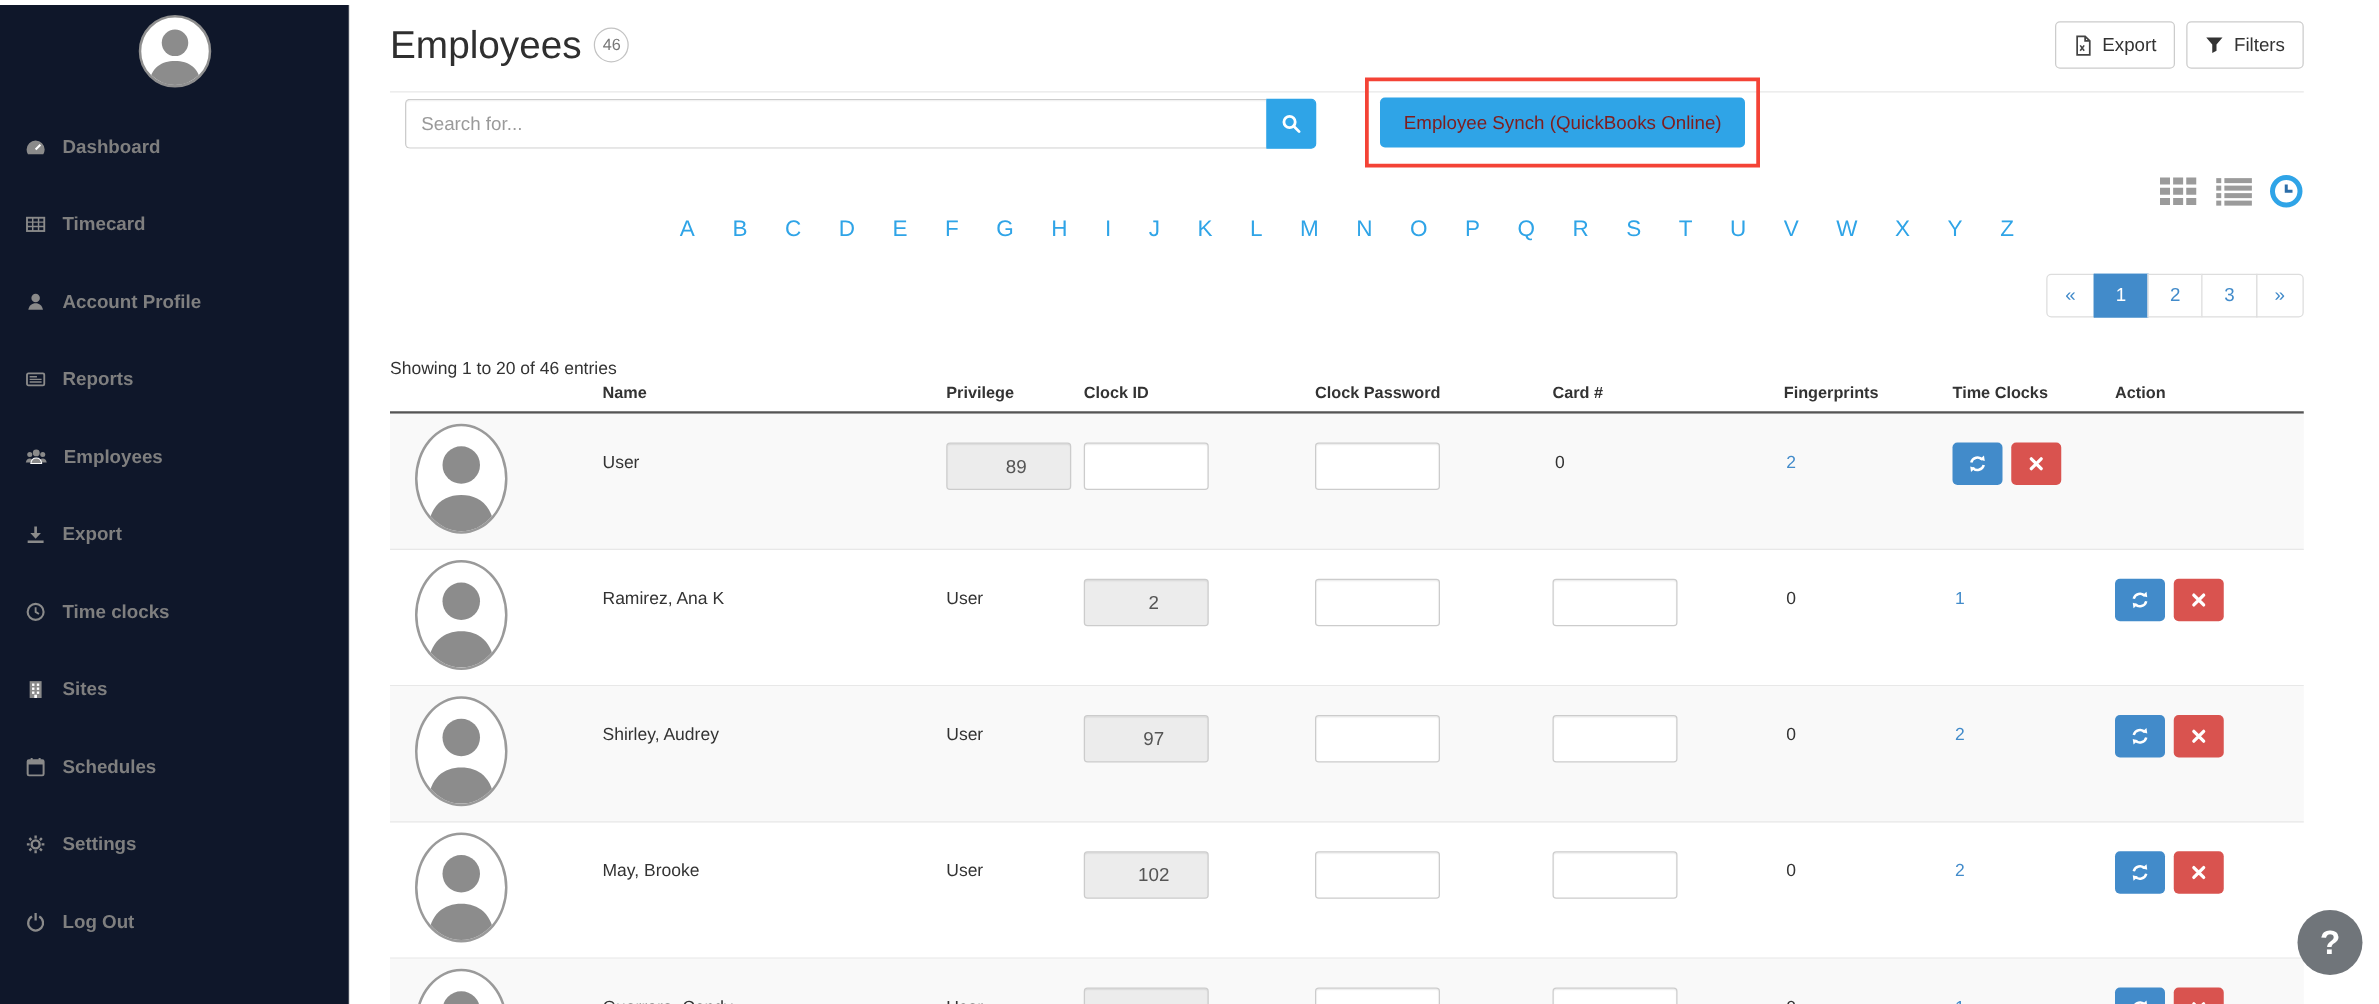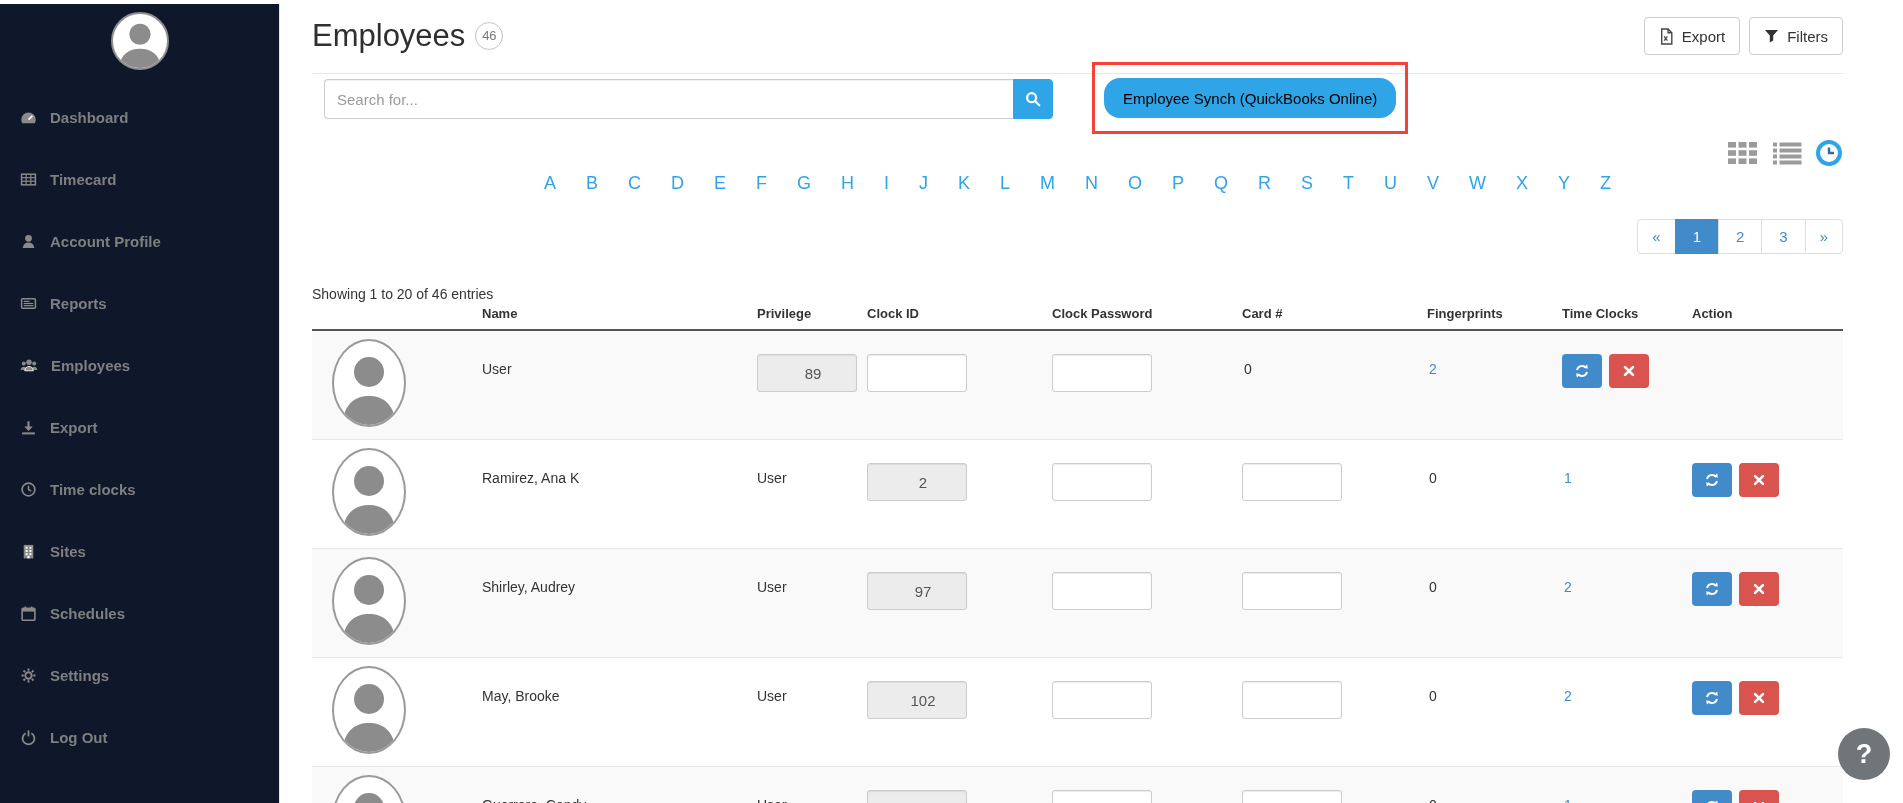--- a/index.html
+++ b/index.html
@@ -34,22 +34,22 @@
   .search-group { display:flex; width:741px;padding-left:12px; }
   .search-input { flex:1; height:40px; border:1px solid #ccc; border-right:none;
                   border-radius:4px 0 0 4px; padding:0 12px; font-size:15px; color:#555;
                   font-family:inherit; box-shadow:inset 0 1px 1px rgba(0,0,0,.06); outline:none; }
   .search-input::placeholder { color:#9a9a9a; }
   .search-btn { width:40px; height:40px; background:#2fa4e7; border:1px solid #2fa4e7;
                 border-radius:0 4px 4px 0; cursor:pointer; display:flex;
                 align-items:center; justify-content:center; }
   .annotation-box { margin-left:39px; margin-top:-17px; border:3px solid #f44336;
                     padding:13px 9px; }
-  .synch-btn { height:40px; padding:0 19px; background:#2fa4e7; color:#000000; border:none;
-               border-radius:16px; font-size:15px; cursor:pointer; font-family:inherit; }
+  .synch-btn { height:40px; padding:0 19px; background:#2fa4e7; color:#7f1d1d; border:none;
+               border-radius:4px; font-size:15px; cursor:pointer; font-family:inherit; }
 
   .alpha-section { position:relative; height:63px; }
   .view-toggles { position:absolute; right:0; top:5px; display:flex; gap:13px; align-items:center; }
   .view-toggles > span { cursor:pointer; display:inline-flex; }
   .alphabet { display:flex; justify-content:center; gap:30px; padding-top:39px; }
   .alpha-letter { color:#2fa4e7; font-size:18px; text-decoration:none; cursor:pointer; }
 
   .pagination-row { display:flex; justify-content:flex-end; margin-top:22px; }
   .pagination { display:flex; }
   .pages { display:contents; }

